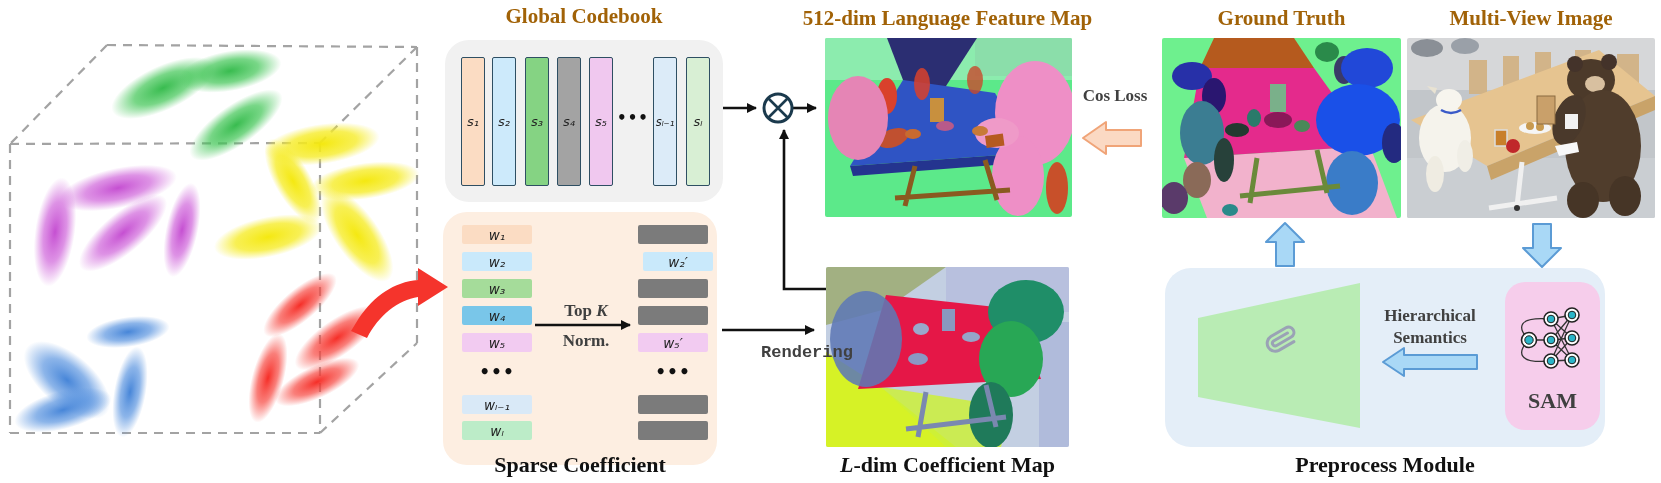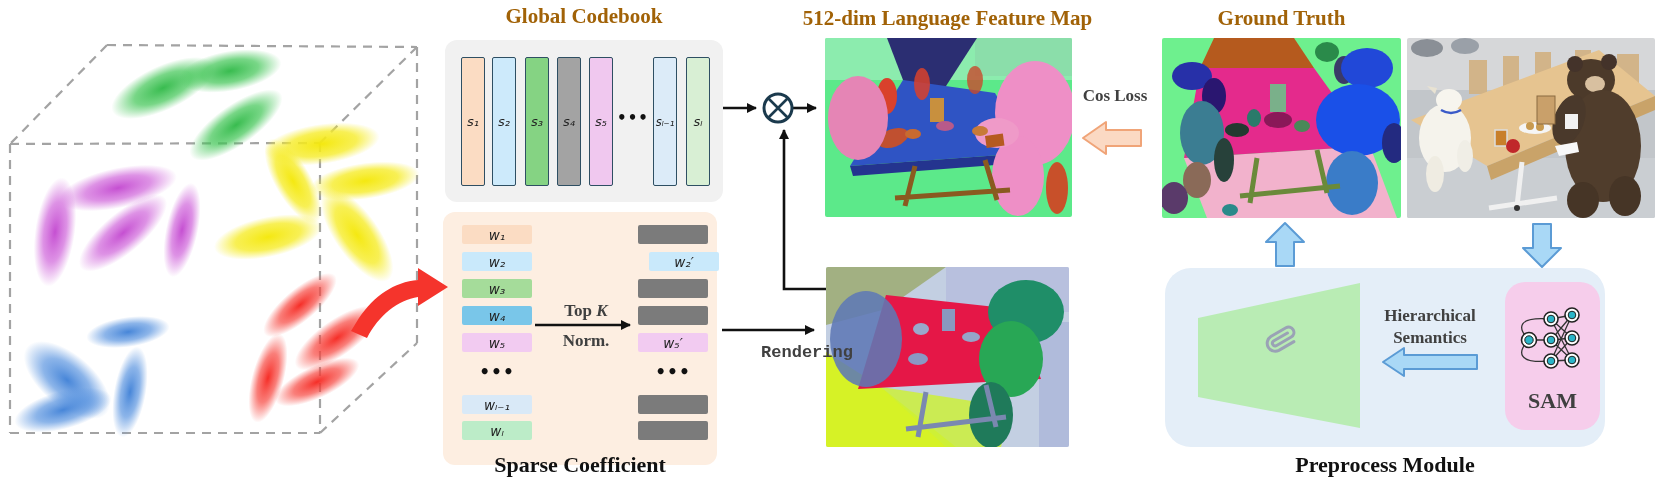--- a/index.html
+++ b/index.html
@@ -2,21 +2,21 @@
 <html><head>
 <meta charset="utf-8">
 <style>
   html,body{margin:0;padding:0;background:#fff;}
   #scene{position:relative;width:1661px;height:483px;background:#fff;overflow:hidden;
          font-family:"Liberation Serif","DejaVu Serif",serif;}
   .abs{position:absolute;}
   .ttl{position:absolute;font-weight:bold;font-size:21px;text-align:center;color:#a16207;line-height:1.1;}
   .cap{position:absolute;font-weight:bold;font-size:22px;text-align:center;color:#111;line-height:1.1;}
   .lbl{position:absolute;font-weight:bold;font-size:17px;text-align:center;color:#404040;line-height:1.15;}
-  .roundbox{position:absolute;border-radius:12px;}
+  .roundbox{position:absolute;border-radius:24px;}
   .vbar{position:absolute;width:22px;height:127px;border:1.5px solid #2e4f63;border-radius:2px;
         display:flex;align-items:center;justify-content:center;
         font-family:"DejaVu Sans",sans-serif;font-style:italic;font-size:13px;color:#222;}
   .hbar{position:absolute;width:70px;height:19px;border-radius:2px;
         display:flex;align-items:center;justify-content:center;
         font-family:"DejaVu Sans",sans-serif;font-style:italic;font-size:13.5px;color:#222;}
   .dots{position:absolute;font-family:"DejaVu Sans",sans-serif;font-weight:bold;color:#111;
         display:flex;align-items:center;justify-content:center;letter-spacing:1px;}
   svg{display:block;}
   .imgsvg{position:absolute;border-radius:2px;}
@@ -122,21 +122,21 @@
     <div class="hbar" style="left: 19px; top: 13px; background: rgb(251, 220, 195);">w₁</div>
     <div class="hbar" style="left: 19px; top: 40px; background: rgb(201, 233, 251);">w₂</div>
     <div class="hbar" style="left: 19px; top: 67px; background: rgb(165, 220, 154);">w₃</div>
     <div class="hbar" style="left: 19px; top: 94px; background: rgb(121, 198, 233);">w₄</div>
     <div class="hbar" style="left: 19px; top: 121px; background: rgb(242, 203, 241);">w₅</div>
     <div class="dots" style="left:19px;top:150px;width:70px;height:20px;font-size:17px;">•••</div>
     <div class="hbar" style="left: 19px; top: 183px; background: rgb(217, 233, 247);">wₗ₋₁</div>
     <div class="hbar" style="left: 19px; top: 209px; background: rgb(188, 236, 200);">wₗ</div>
 
     <div class="hbar" style="left: 195px; top: 13px; background: rgb(123, 123, 123);"></div>
-    <div class="hbar" style="left: 206px; top: 40px; background: rgb(201, 233, 251);">w₂′</div>
+    <div class="hbar" style="left: 200px; top: 40px; background: rgb(201, 233, 251);">w₂′</div>
     <div class="hbar" style="left: 195px; top: 67px; background: rgb(123, 123, 123);"></div>
     <div class="hbar" style="left: 195px; top: 94px; background: rgb(123, 123, 123);"></div>
     <div class="hbar" style="left: 195px; top: 121px; background: rgb(242, 203, 241);">w₅′</div>
     <div class="dots" style="left:195px;top:150px;width:70px;height:20px;font-size:17px;">•••</div>
     <div class="hbar" style="left: 195px; top: 183px; background: rgb(123, 123, 123);"></div>
     <div class="hbar" style="left: 195px; top: 209px; background: rgb(123, 123, 123);"></div>
   </div>
   <div class="lbl" style="left:536px;top:301px;width:100px;">
     <span>Top </span><i>K</i>
   </div>
@@ -211,20 +211,23 @@
     <ellipse cx="95" cy="62" rx="8" ry="6" fill="#9aa8cc"></ellipse>
     <rect x="116" y="42" width="13" height="22" fill="#8a98c0"></rect>
     <ellipse cx="145" cy="70" rx="9" ry="5" fill="#96a4c8"></ellipse>
     <ellipse cx="92" cy="92" rx="10" ry="6" fill="#8a98c4"></ellipse>
     <ellipse cx="200" cy="45" rx="38" ry="32" fill="#1f8e68"></ellipse>
     <ellipse cx="185" cy="92" rx="32" ry="38" fill="#28a755"></ellipse>
     <ellipse cx="165" cy="148" rx="22" ry="33" fill="#1f7a5a"></ellipse>
     <path d="M100,125 L92,170 M160,118 L170,160 M80,162 L180,150" stroke="#7a88b0" stroke-width="5" fill="none"></path>
   </svg>
   <div class="lbl" style="left:752px;top:343px;width:110px;font-family:Liberation Mono, monospace;">Rendering</div>
+  <div class="cap" style="left:826px;top:453px;width:243px;">
+    <i>L</i><span>-dim Coefficient Map</span>
+  </div>
 
   <div class="lbl" style="left:1072px;top:86px;width:86px;">Cos Loss</div>
 
   <div class="ttl" style="left:1162px;top:7px;width:239px;">Ground Truth</div>
   <svg class="imgsvg" style="left:1162px;top:38px;" width="239" height="180" viewBox="0 0 239 180">
     <rect width="239" height="180" fill="#6ef08e"></rect>
     <polygon points="52,0 132,0 152,30 38,30" fill="#b55a1e"></polygon>
     <polygon points="22,120 208,108 235,180 45,180" fill="#f2b2cc"></polygon>
     <polygon points="38,30 152,30 208,108 22,120" fill="#e42a8c"></polygon>
     <ellipse cx="30" cy="38" rx="20" ry="14" fill="#2730a8"></ellipse>
@@ -241,20 +244,21 @@
     <ellipse cx="232" cy="105" rx="12" ry="20" fill="#232a80"></ellipse>
     <rect x="108" y="46" width="16" height="28" fill="#7ab08a"></rect>
     <ellipse cx="116" cy="82" rx="14" ry="8" fill="#8a1858"></ellipse>
     <ellipse cx="92" cy="80" rx="7" ry="9" fill="#2a7a6a"></ellipse>
     <ellipse cx="140" cy="88" rx="8" ry="6" fill="#4a8858"></ellipse>
     <ellipse cx="75" cy="92" rx="12" ry="7" fill="#223a30"></ellipse>
     <path d="M95,120 L88,165 M155,112 L165,155 M78,158 L178,148" stroke="#6a8a3a" stroke-width="5" fill="none"></path>
     <ellipse cx="68" cy="172" rx="8" ry="6" fill="#2a8a8a"></ellipse>
   </svg>
 
+  <div class="ttl" style="left:1407px;top:7px;width:248px;">Multi-View Image</div>
   <svg class="imgsvg" style="left:1407px;top:38px;" width="248" height="180" viewBox="0 0 248 180">
     <rect width="248" height="52" fill="#d6d7d9"></rect>
     <rect y="52" width="248" height="128" fill="#c2c6ca"></rect>
     <rect y="120" width="248" height="60" fill="#caced2"></rect>
     <ellipse cx="20" cy="10" rx="16" ry="9" fill="#8a8f96"></ellipse>
     <ellipse cx="58" cy="8" rx="14" ry="8" fill="#9aa0a8"></ellipse>
     <rect x="62" y="22" width="18" height="34" fill="#d2b080" opacity="0.9"></rect>
     <rect x="96" y="18" width="16" height="32" fill="#d2b080" opacity="0.9"></rect>
     <rect x="128" y="14" width="16" height="30" fill="#d2b080" opacity="0.9"></rect>
     <rect x="168" y="12" width="16" height="28" fill="#d2b080" opacity="0.9"></rect>

